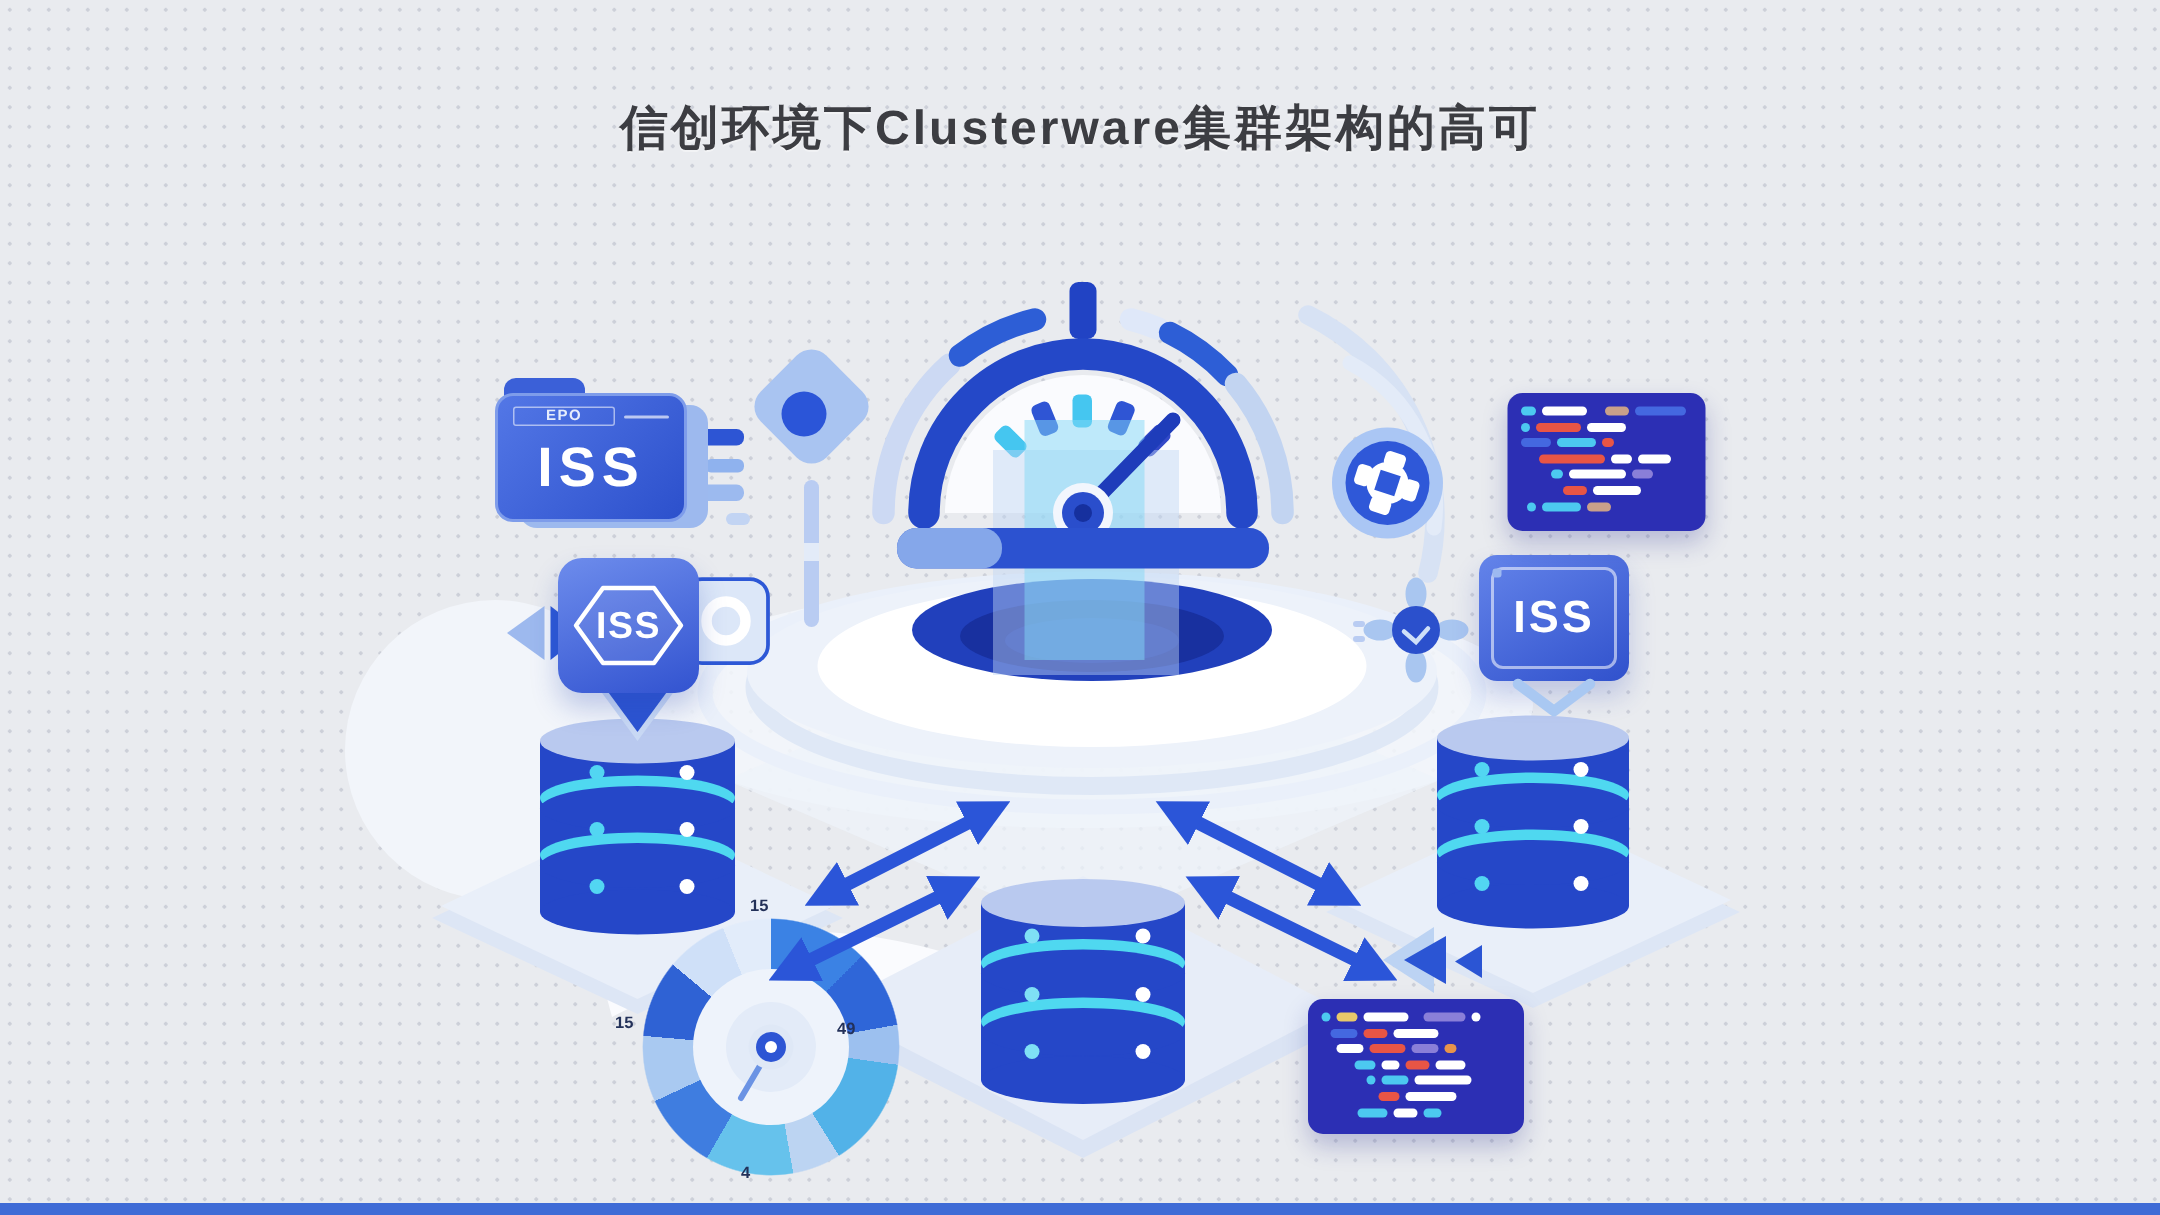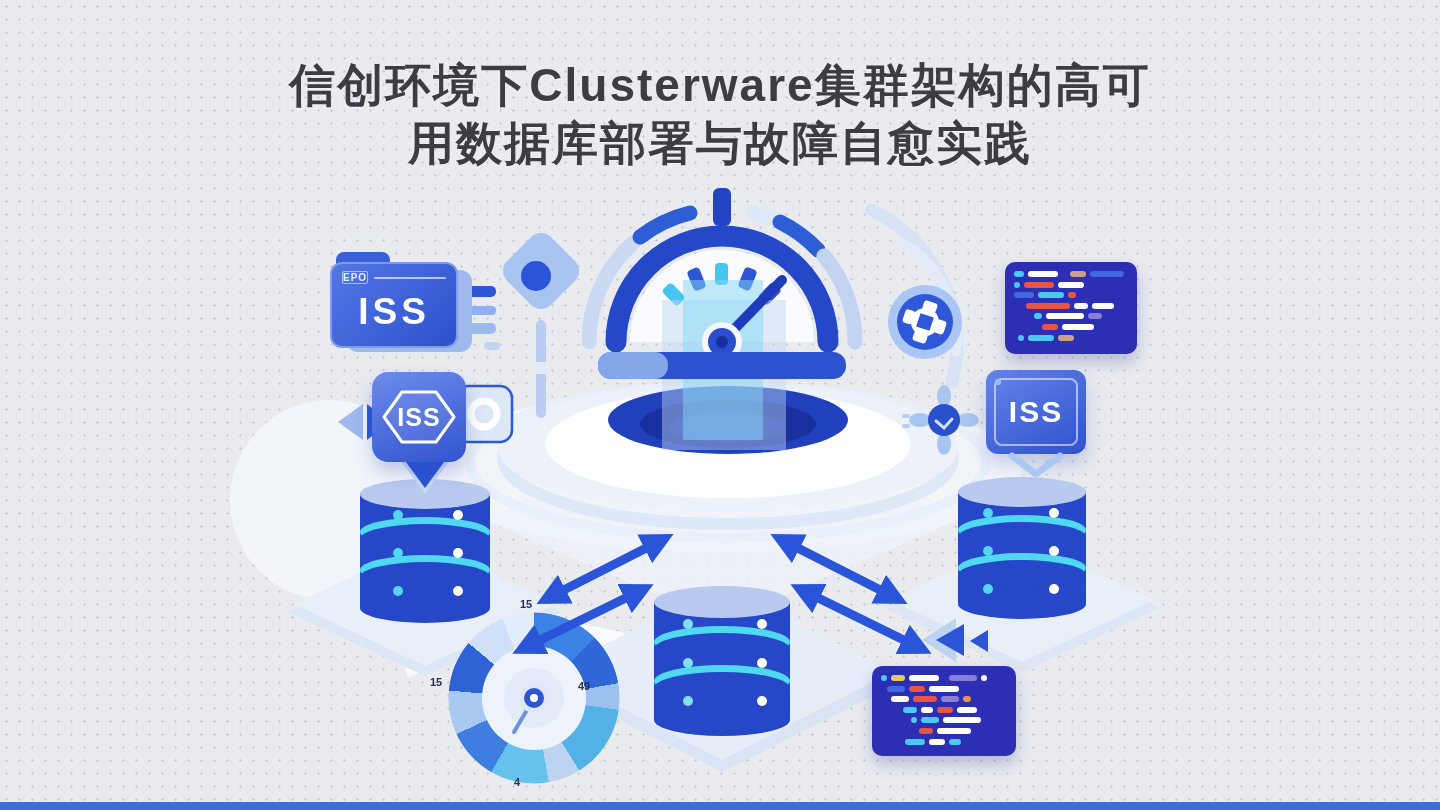--- a/index.html
+++ b/index.html
@@ -2,34 +2,34 @@
 <html><head>
 <meta charset="utf-8">
 <style>
   html,body{margin:0;padding:0;}
   body{width:1440px;height:810px;overflow:hidden;font-family:"Liberation Sans","DejaVu Sans",sans-serif;}
   #stage{position:relative;width:1440px;height:810px;background:#e9ebef;overflow:hidden;}
   #stage::before{content:"";position:absolute;inset:0;
     background-image:radial-gradient(#c2c6d0 1.1px, transparent 1.25px);
     background-size:13px 13px;opacity:.75;pointer-events:none;}
   .title{position:absolute;top:56px;left:0;width:100%;text-align:center;z-index:6;
-    color:#3c3d42;font-weight:800;font-size:46px;line-height:58px;letter-spacing:2px;
+    color:#3c3d42;font-weight:800;font-size:32px;line-height:58px;letter-spacing:2px;
     text-shadow:0 1px 0 rgba(255,255,255,.4);}
   svg.base{position:absolute;left:0;top:0;z-index:1;}
   svg.toplayer{position:absolute;left:0;top:0;z-index:5;pointer-events:none;}
   .card{position:absolute;z-index:4;}
   
   .folder-wrap{left:330px;top:252px;width:150px;height:104px;}
   .folder-shadow{position:absolute;left:16px;top:18px;width:126px;height:82px;background:#9db9ee;border-radius:12px;}
   .folder-tab{position:absolute;left:6px;top:0;width:54px;height:18px;background:#3b60d8;border-radius:8px 8px 0 0;}
   .folder-body{position:absolute;left:0;top:10px;width:128px;height:86px;border-radius:12px;
     background:linear-gradient(135deg,#5377e6,#2c50cc);border:2px solid #7e9cea;box-sizing:border-box;
     display:flex;flex-direction:column;padding:7px 10px;}
   .folder-top{display:flex;align-items:center;gap:6px;}
-  .folder-epo{font-size:10px;font-weight:700;color:#e6edfc;letter-spacing:1px;border:1px solid rgba(255,255,255,.55);padding:0 0;border-radius:2px;}
+  .folder-epo{font-size:10px;font-weight:700;color:#e6edfc;letter-spacing:1px;border:1px solid rgba(255,255,255,.55);padding:0 21px;border-radius:2px;}
   .folder-line{flex:1;height:2px;background:rgba(255,255,255,.65);border-radius:2px;}
   .folder-iss{flex:1;display:flex;align-items:center;justify-content:center;
     color:#fff;font-size:37px;font-weight:800;letter-spacing:4px;}
   
   .hex-wrap{left:372px;top:372px;width:94px;height:90px;border-radius:16px;
     background:linear-gradient(160deg,#6d8cec,#3253d0);box-shadow:0 10px 18px rgba(40,70,180,.25);}
   .hex-wrap svg{position:absolute;left:0;top:0;}
   .hex-label{position:absolute;inset:0;display:flex;align-items:center;justify-content:center;
     color:#fff;font-size:25px;font-weight:800;letter-spacing:1px;}
   
@@ -42,21 +42,21 @@
   
   .code-card{background:#2c2fb4;border-radius:10px;box-shadow:0 8px 16px rgba(30,40,140,.25);padding:9px 9px;box-sizing:border-box;}
   .code-top{left:1005px;top:262px;width:132px;height:92px;}
   .code-bottom{left:872px;top:666px;width:144px;height:90px;}
   .crow{display:flex;gap:4px;margin-bottom:4.6px;}
   .bar{height:6px;border-radius:3px;flex:none;}
   .c-cy{background:#4cc9f0}.c-wh{background:#ffffff}.c-rd{background:#e85545}
   .c-tn{background:#c9a08a}.c-pu{background:#8a7fd8}.c-bl{background:#4468e0}
   .c-yl{background:#e8c86a}.c-or{background:#e8944a}
   
-  .donut-wrap{left:410px;top:598px;width:212px;height:204px;z-index:3;margin-left:20px;}
+  .donut-wrap{left:410px;top:598px;width:212px;height:204px;z-index:3;}
   .donut-face{position:absolute;left:52px;top:48px;width:104px;height:104px;border-radius:50%;background:#eef3fb;}
   .donut-face-inner{position:absolute;left:74px;top:70px;width:60px;height:60px;border-radius:50%;background:#e3ebf8;}
   .donut-ring{position:absolute;left:18px;top:14px;width:172px;height:172px;border-radius:50%;
     -webkit-mask:radial-gradient(circle at center, transparent 49px, #000 50px, #000 85px, transparent 86px);
     mask:radial-gradient(circle at center, transparent 49px, #000 50px, #000 85px, transparent 86px);}
   .donut-needle{position:absolute;left:0;top:0;}
   .dtick{position:absolute;font-size:11px;font-weight:800;color:#233159;}
   .dtick.t{left:90px;top:0;}
   .dtick.r{left:148px;top:82px;}
   .dtick.b{left:84px;top:178px;}
@@ -235,21 +235,20 @@
 
     <g>
       <polygon points="956,618 956,662 922,640" fill="#bcd3f3"></polygon>
       <polygon points="964,624 964,656 936,640" fill="#2b55d4"></polygon>
       <polygon points="988,630 988,652 970,641" fill="#2b55d4"></polygon>
     </g>
   </svg>
 
   <div class="title">
     <div>信创环境下Clusterware集群架构的高可</div>
-    <div>用数据库部署与故障自愈实践</div>
   </div>
 
   <div class="card folder-wrap">
     <div class="folder-shadow"></div>
     <div class="folder-tab"></div>
     <div class="folder-body">
       <div class="folder-top">
         <span class="folder-epo">EPO</span>
         <span class="folder-line"></span>
       </div>

